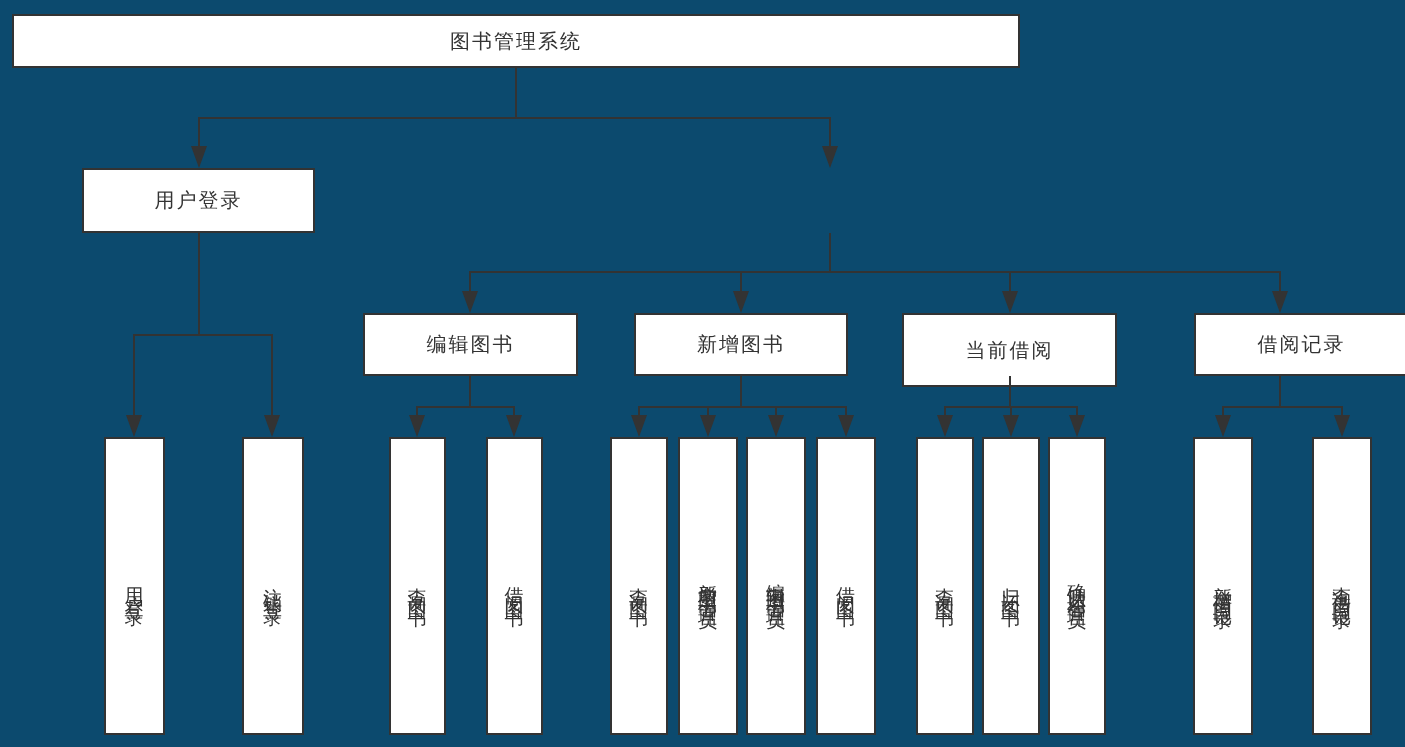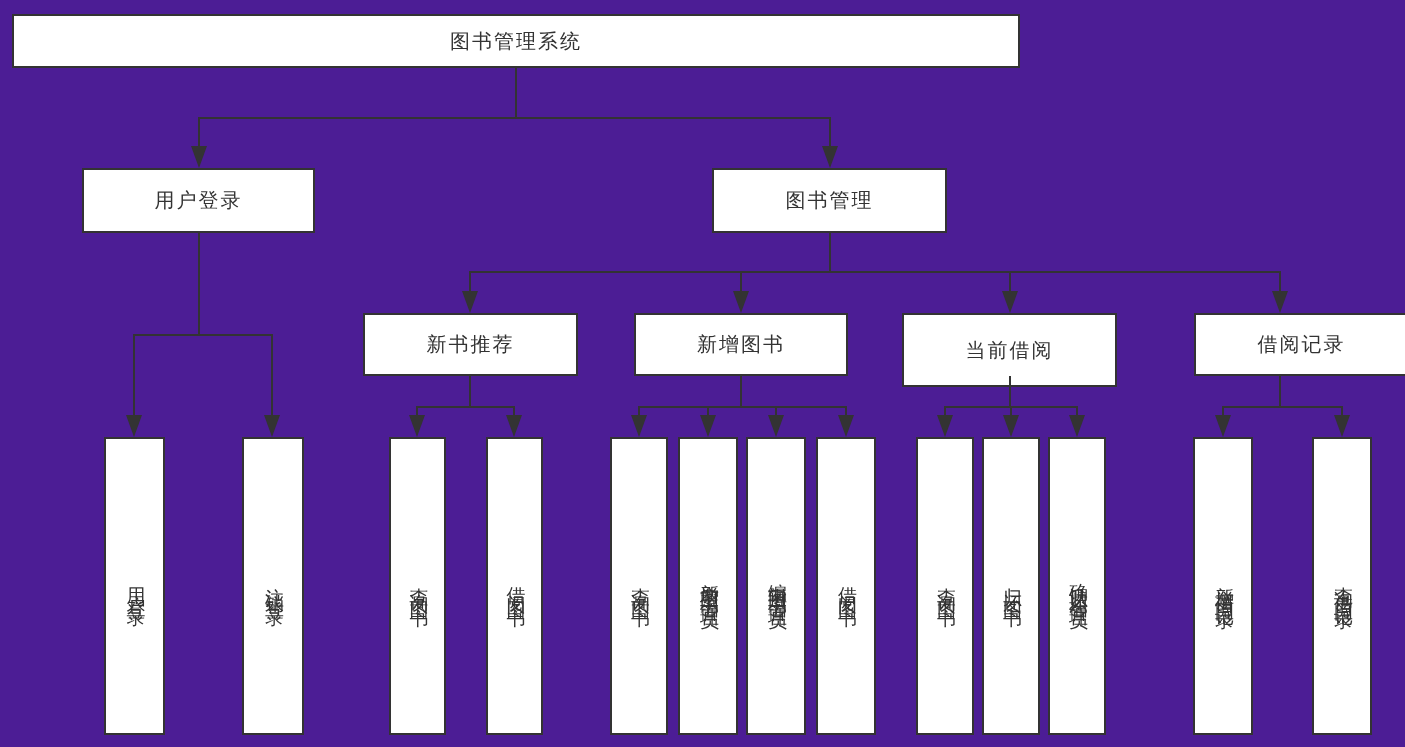--- a/index.html
+++ b/index.html
@@ -1,20 +1,20 @@
 <!DOCTYPE html>
 <html><head>
 <meta charset="utf-8">
 <style>
   html,body{margin:0;padding:0;background:#ffffff;}
   #stage{
     position:relative;
     width:1405px;height:747px;
-    background:#4c1d95;
-    font-family:Liberation Mono, monospace;
+    background:#0c4a6e;
+    font-family:Liberation Serif, serif;
     overflow:hidden;
   }
   .box{
     position:absolute;
     background:#ffffff;
     border:2px solid #333333;
     color:#333333;
     display:flex;
     align-items:center;
     justify-content:center;
@@ -59,26 +59,23 @@
 <div id="stage">
 
   <div class="box" style="left:12px;top:14px;width:1008px;height:54px;">
     <span>图书管理系统</span>
   </div>
 
   <div class="box" style="left:82px;top:168px;width:233px;height:65px;">
     <span>用户登录</span>
   </div>
 
-  <div class="box" style="left:712px;top:168px;width:235px;height:65px;">
-    <span>图书管理</span>
-  </div>
 
   <div class="box" style="left:363px;top:313px;width:215px;height:63px;">
-    <span>新书推荐</span>
+    <span>编辑图书</span>
   </div>
 
   <div class="box" style="left:634px;top:313px;width:214px;height:63px;">
     <span>新增图书</span>
   </div>
 
   <div class="box" style="left:902px;top:313px;width:215px;height:74px;">
     <span>当前借阅</span>
   </div>
 

